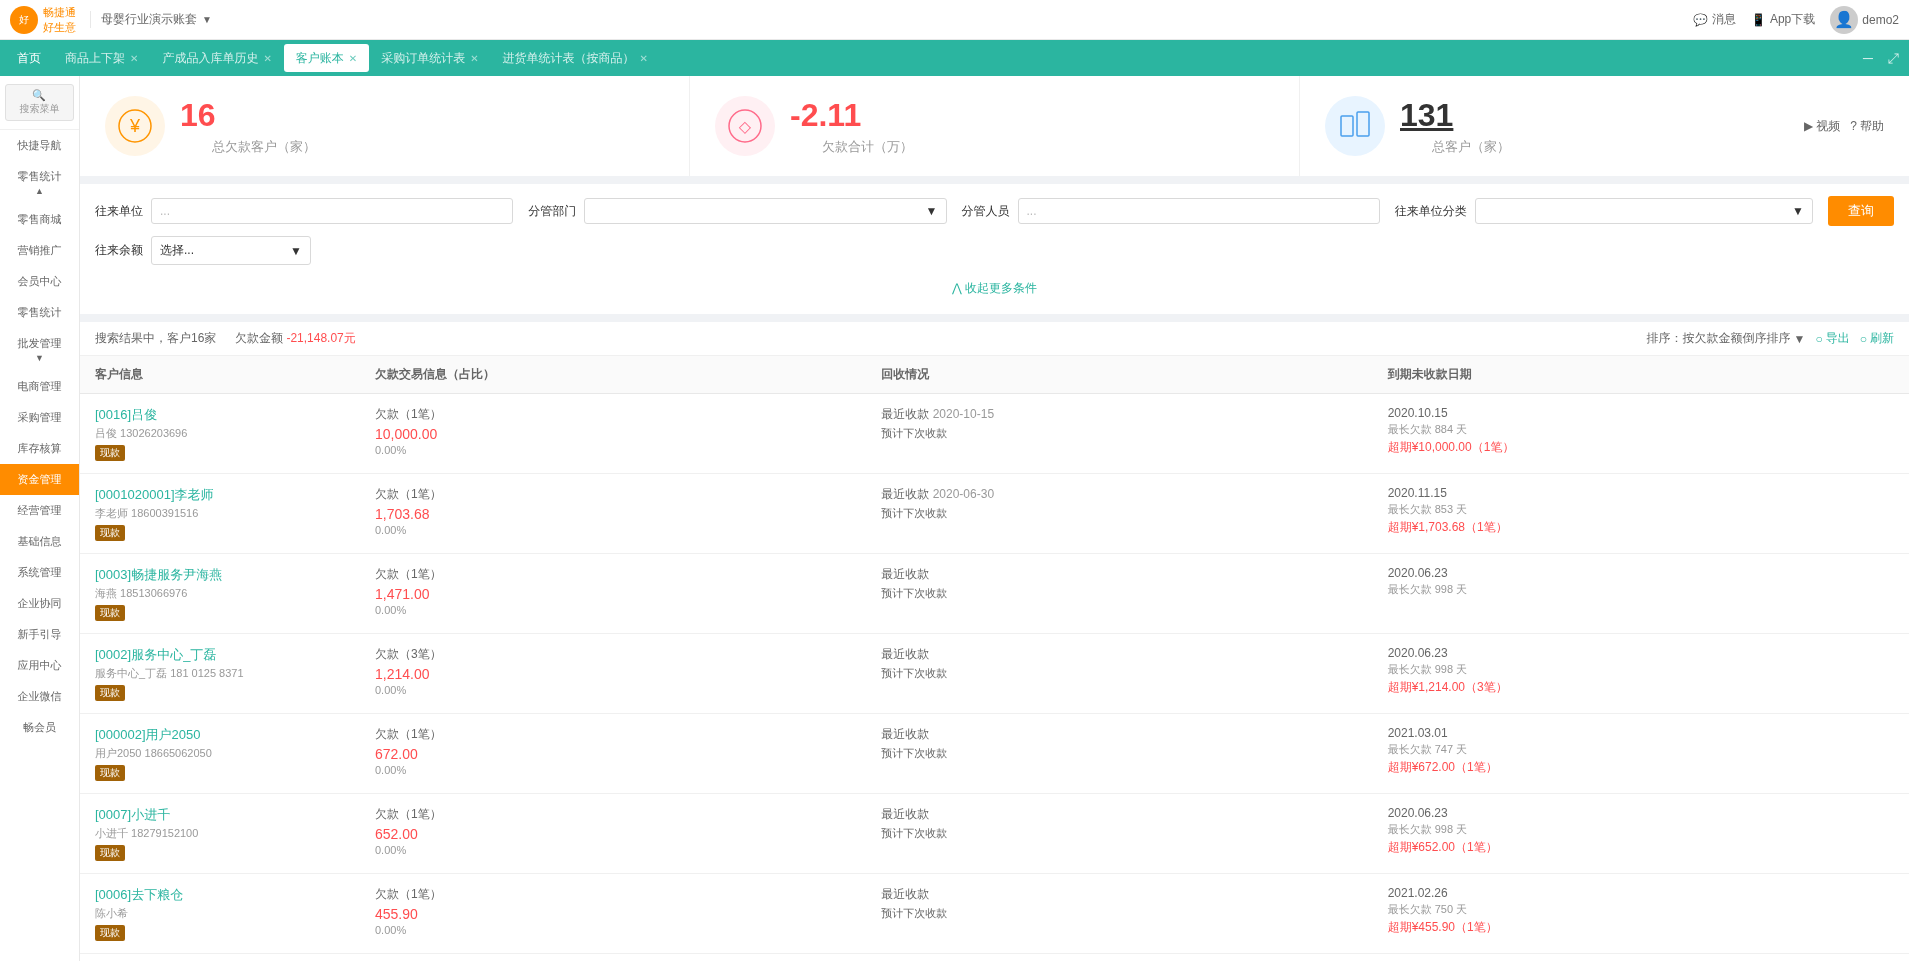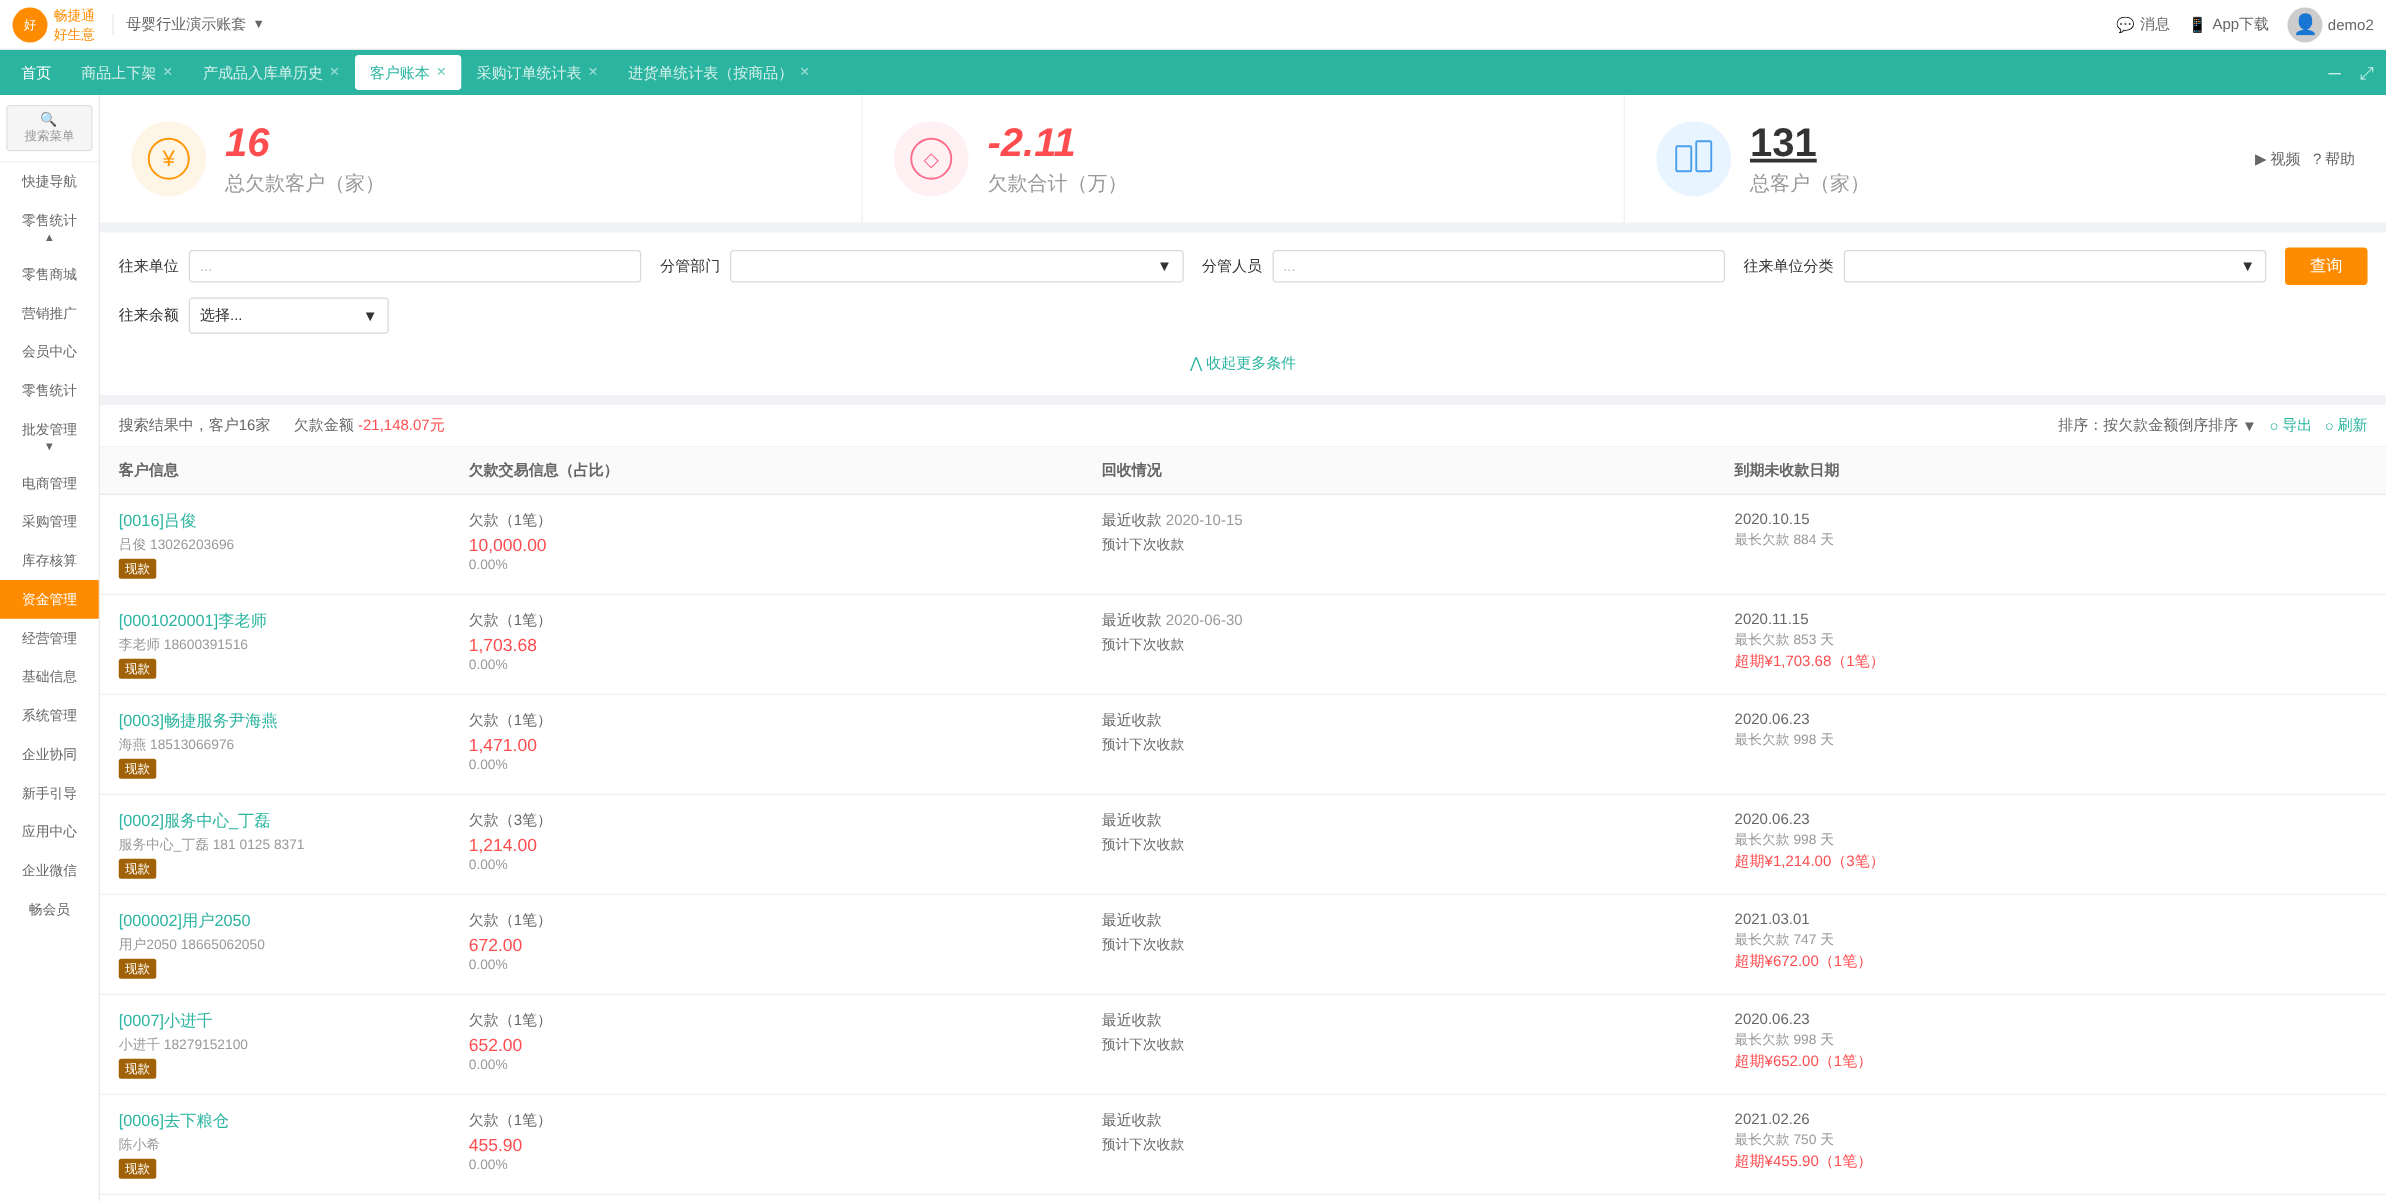--- a/index.html
+++ b/index.html
@@ -39,23 +39,23 @@
     
     .stats-row { display: flex; background: #fff; margin-bottom: 8px; }
     .stat-card { flex: 1; padding: 20px 25px; display: flex; align-items: center; gap: 15px; border-right: 1px solid #f0f0f0; }
     .stat-card:last-child { border-right: none; }
     .stat-icon { width: 60px; height: 60px; border-radius: 50%; display: flex; align-items: center; justify-content: center; font-size: 24px; }
     .stat-icon.orange { background: #fff5e6; color: #ff9500; }
     .stat-icon.pink { background: #fff0f3; color: #ff6b8a; }
     .stat-icon.blue { background: #e8f4ff; color: #4a9eed; }
     .stat-info { flex: 1; }
     .stat-number { font-size: 32px; font-weight: bold; }
-    .stat-number.red { color: #ff4d4f; font-style: italic; }
+    .stat-number.red { color: #ff4d4f; }
     .stat-number.dark { color: #333; font-weight: 900; text-decoration: underline; }
-    .stat-label { font-size: 16px; color: #999; margin-top: 4px; }
+    .stat-label { font-size: 13px; color: #999; margin-top: 4px; margin-left: 32px; }
     .stat-card-actions { display: flex; gap: 10px; font-size: 12px; color: #666; }
     .stat-action { display: flex; align-items: center; gap: 3px; cursor: pointer; }
 
     
     .filter-area { background: #fff; padding: 12px 15px; margin-bottom: 8px; }
     .filter-row { display: flex; align-items: center; gap: 15px; margin-bottom: 10px; }
     .filter-item { display: flex; align-items: center; gap: 8px; flex: 1; }
     .filter-label { font-size: 12px; color: #333; white-space: nowrap; }
     .filter-input { flex: 1; border: 1px solid #d9d9d9; border-radius: 3px; padding: 5px 8px; font-size: 12px; display: flex; align-items: center; justify-content: space-between; cursor: pointer; background: #fff; }
     .filter-select { flex: 1; border: 1px solid #d9d9d9; border-radius: 3px; padding: 5px 8px; font-size: 12px; display: flex; align-items: center; justify-content: space-between; cursor: pointer; background: #fff; }
@@ -360,20 +360,21 @@
       <div class="amount">10,000.00</div>
       <div class="percent">0.00%</div>
     </div>
     <div class="payment-info">
       <div class="last">最近收款 <span style="color:#999">2020-10-15</span></div>
       <div class="next">预计下次收款</div>
     </div>
     <div class="overdue-info">
       <div class="date">2020.10.15</div>
       <div class="days">最长欠款 884 天</div>
+      <div class="amount">超期¥10,000.00（1笔）</div>
     </div>
   </div>
           <div class="table-row">
     <div class="customer-info">
       <div class="name">[0001020001]李老师</div>
       <div class="sub">李老师  18600391516</div>
       <span class="tag">现款</span>
     </div>
     <div class="debt-info">
       <div class="count">欠款（1笔）</div>

